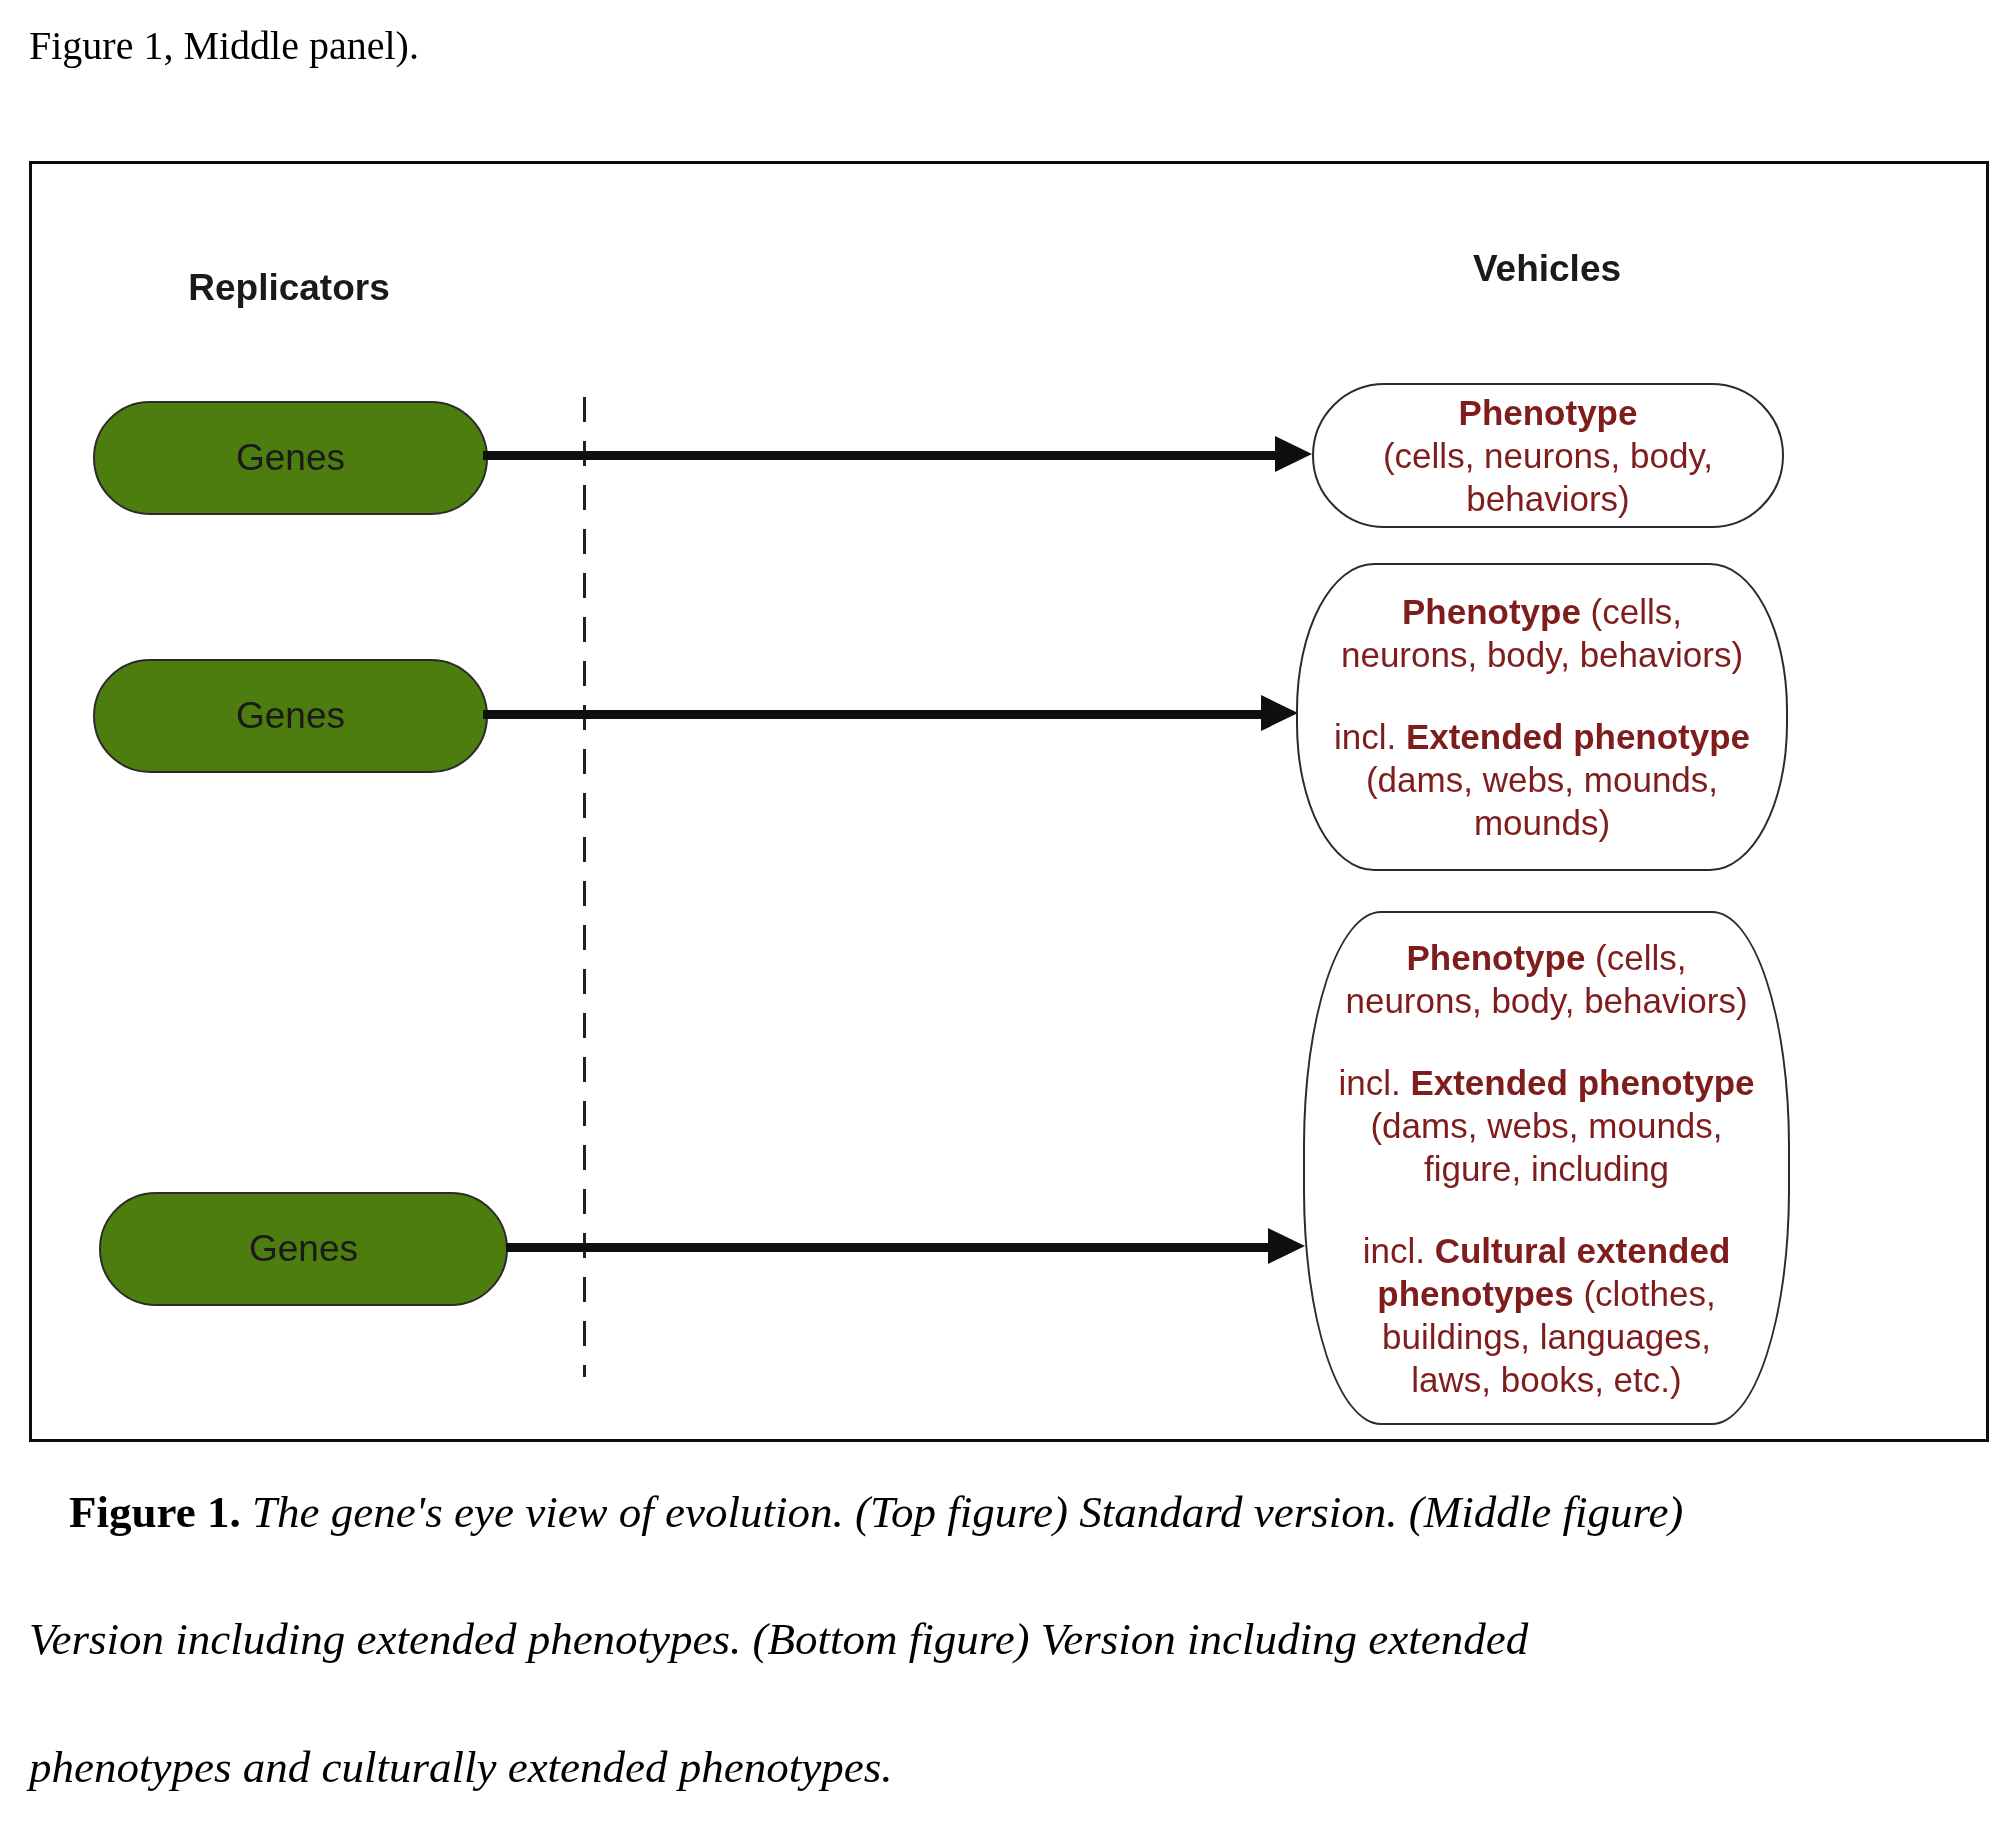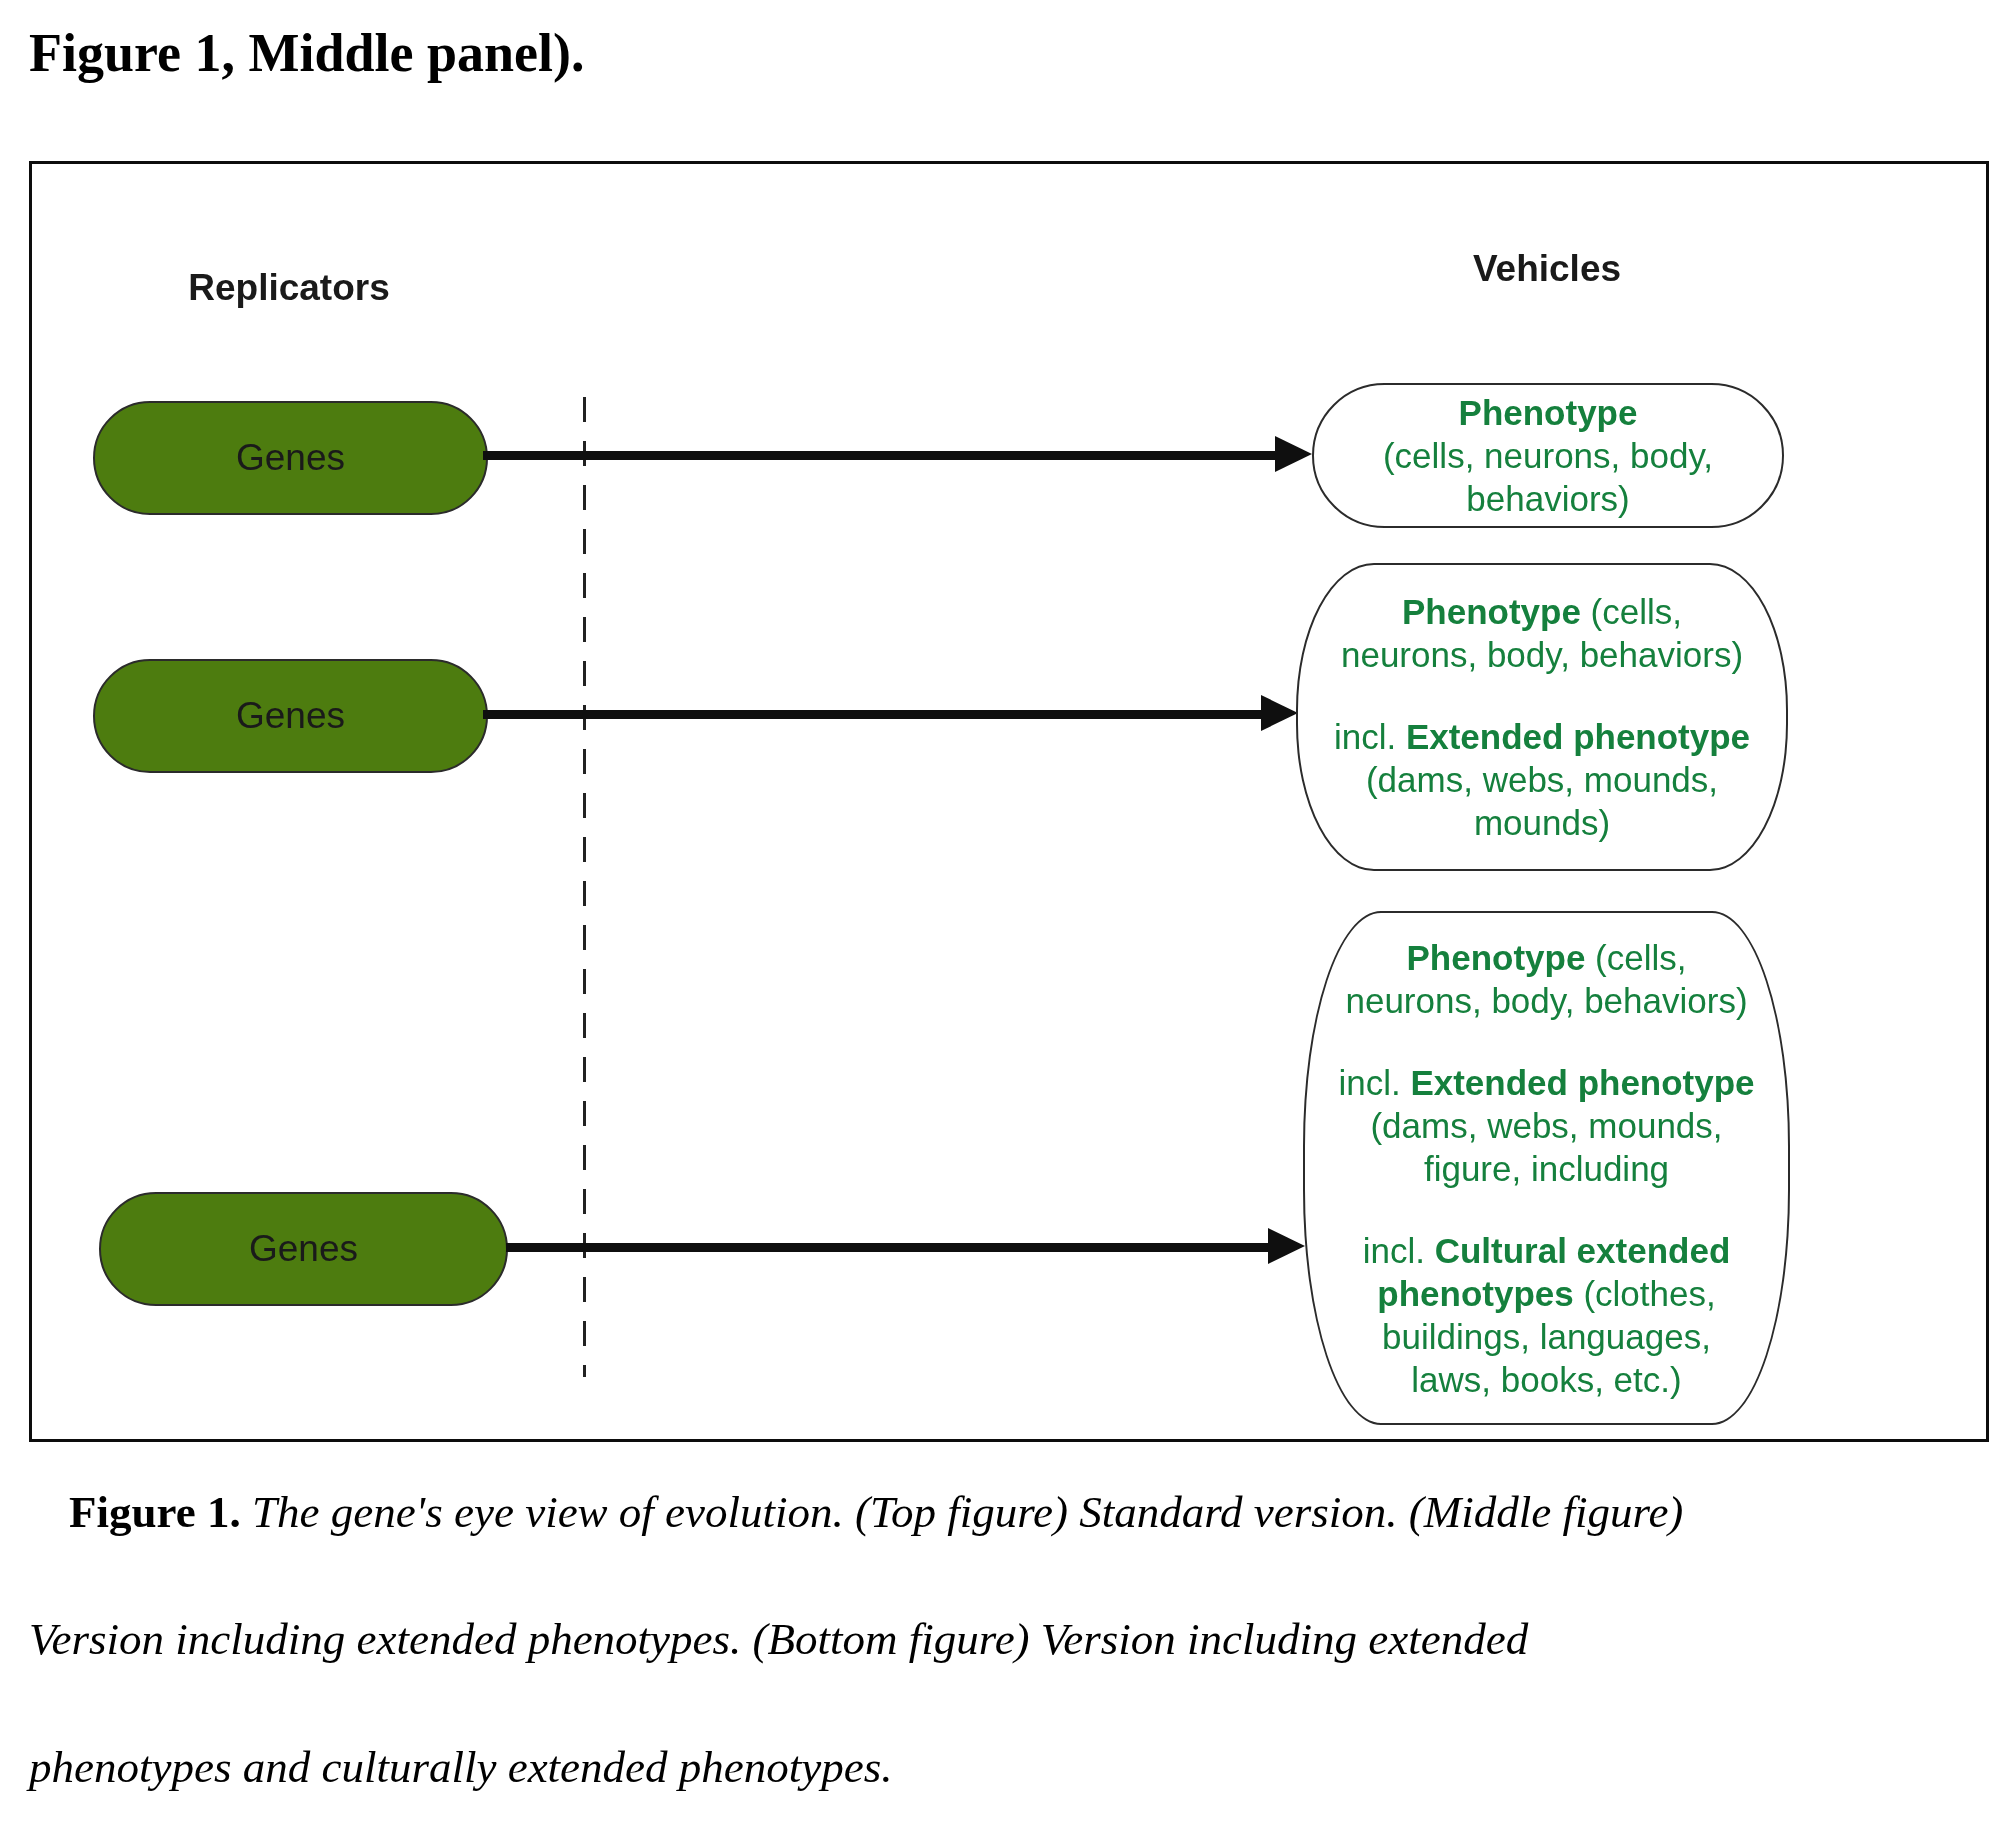--- a/index.html
+++ b/index.html
@@ -1,37 +1,37 @@
 <!DOCTYPE html>
 <html><head>
 <meta charset="utf-8">
 <style>
   html,body{margin:0;padding:0;background:#ffffff;}
   #page{position:relative;width:2007px;height:1828px;background:#ffffff;overflow:hidden;
         font-family:"Liberation Sans",sans-serif;color:#111;}
   .serif{font-family:"Liberation Serif",serif;}
-  #doc-header{position:absolute;left:29px;top:21.6px;font-size:54px;font-weight:bold;color:#000;}
+  #doc-header{position:absolute;left:29px;top:21.6px;font-size:40px;font-weight:normal;color:#000;}
   #frame{position:absolute;left:29px;top:147px;width:1954px;height:1275px;border:3.9px solid #0d0d0d;background:#fff;margin-top:14px;}
   .colhead{position:absolute;font-size:37px;font-weight:bold;color:#1a1a1a;text-align:center;}
   #colhead-left{left:61px;top:103px;width:392px;}
   #colhead-right{left:1274px;top:84px;width:482px;}
   #divider{position:absolute;left:551px;top:233px;width:2.9px;height:980px;
            background:repeating-linear-gradient(to bottom,#222 0 25.5px,transparent 25.5px 44px);}
   .pill{position:absolute;width:391px;height:110px;border:2.9px solid #2b2b2b;border-radius:59px;
         background:#4d7c0f;display:flex;align-items:center;justify-content:center;font-size:37px;color:#1a1a1a;}
   #pill-1{left:61px;top:237px;}
   #pill-2{left:61px;top:495px;}
   #pill-3{left:67px;top:1028px;width:405px;}
   .arrow-line{position:absolute;height:8.8px;background:#0f0f0f;}
   .arrow-head{position:absolute;width:0;height:0;border-top:18.6px solid transparent;
               border-bottom:18.6px solid transparent;border-left:37px solid #0f0f0f;}
   #arrow-line-1{left:451px;top:287px;width:792px;}  #arrow-head-1{left:1243px;top:272px;}
   #arrow-line-2{left:451px;top:546px;width:778px;}  #arrow-head-2{left:1229px;top:531px;}
   #arrow-line-3{left:474px;top:1079px;width:762px;} #arrow-head-3{left:1236px;top:1064px;}
-  .vbox{position:absolute;border:2.9px solid #2b2b2b;background:#fff;color:#15803d;
+  .vbox{position:absolute;border:2.9px solid #2b2b2b;background:#fff;color:#7f1d1d;
         font-size:35px;line-height:43px;text-align:center;display:flex;flex-direction:column;
         justify-content:center;box-sizing:border-box;padding:5.9px 17.6px;}
   .vbox .b{font-weight:bold;}
   .vbox .gap{height:39px;}
   #vbox-1{left:1280px;top:219px;width:472px;height:145px;border-radius:73px;}
   #vbox-2{left:1264px;top:399px;width:492px;height:308px;border-radius:78px / 147px;}
   #vbox-3{left:1271px;top:747px;width:487px;height:514px;border-radius:78px / 235px;}
   .caption-line{position:absolute;left:29px;width:1941px;font-size:45px;color:#000;}
   #caption-1{top:1486px;margin-left:40px;} #caption-2{top:1613px;} #caption-3{top:1741px;}
   .cap-bold{font-weight:bold;font-style:normal;}

